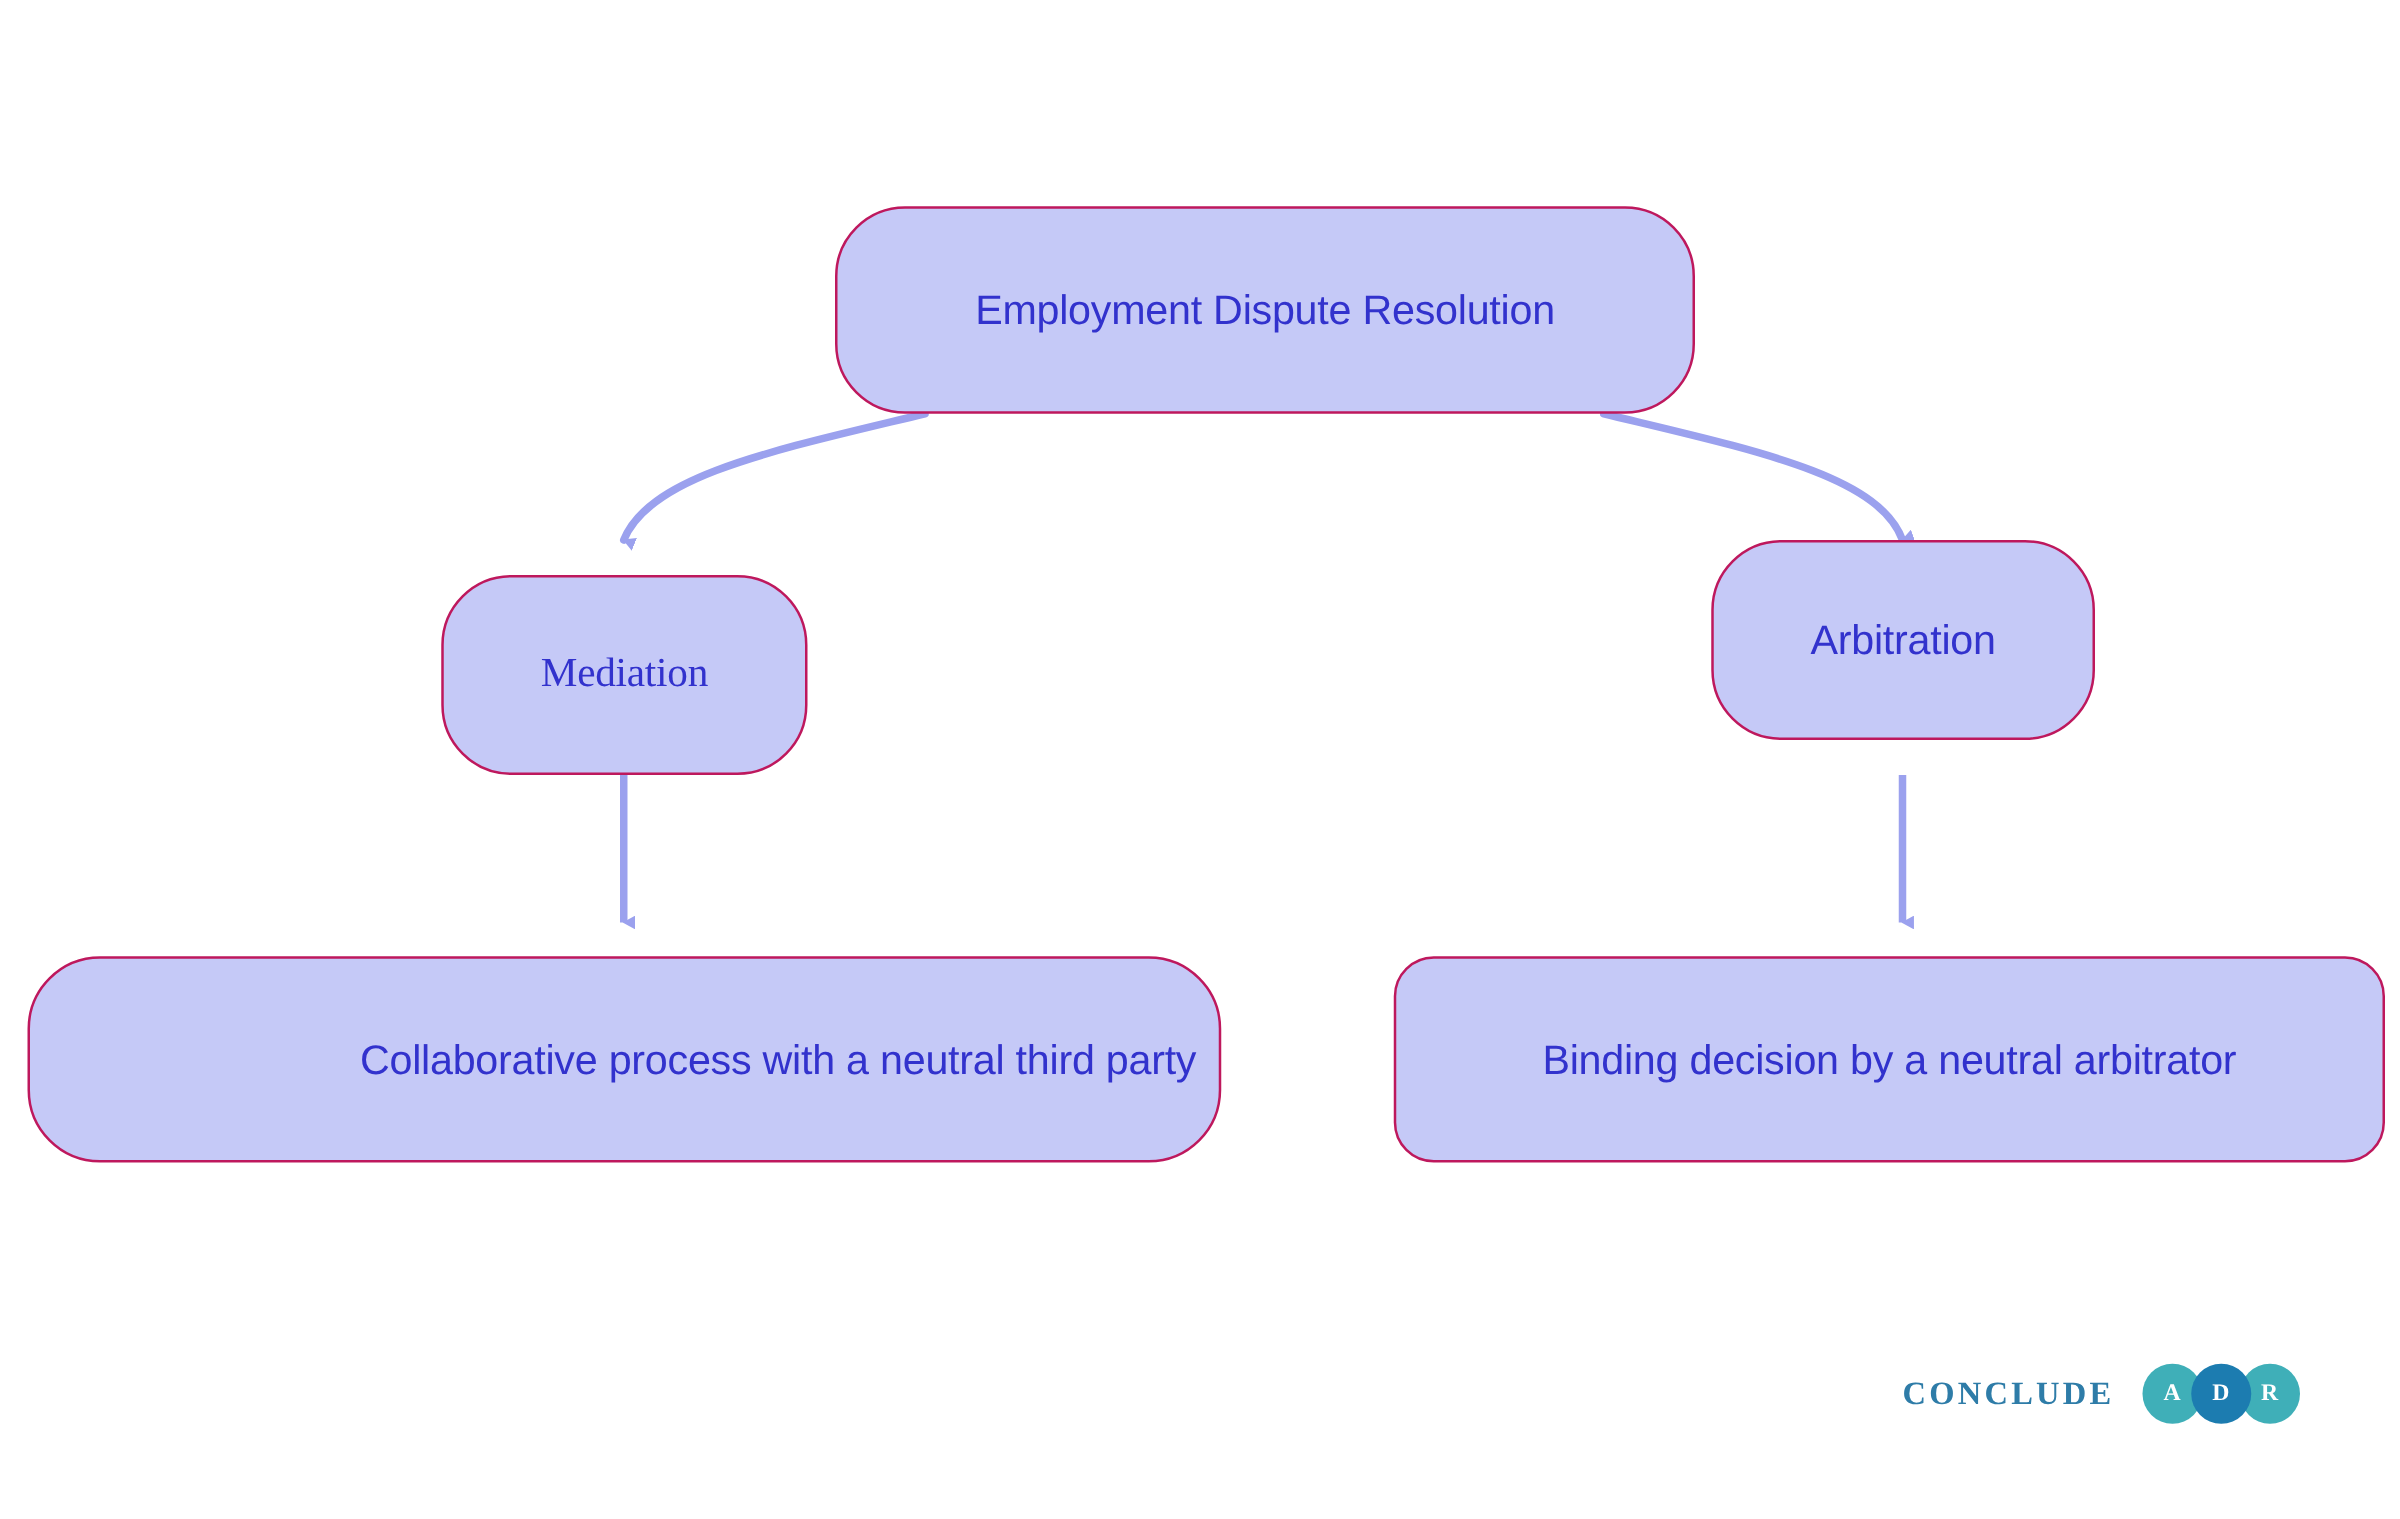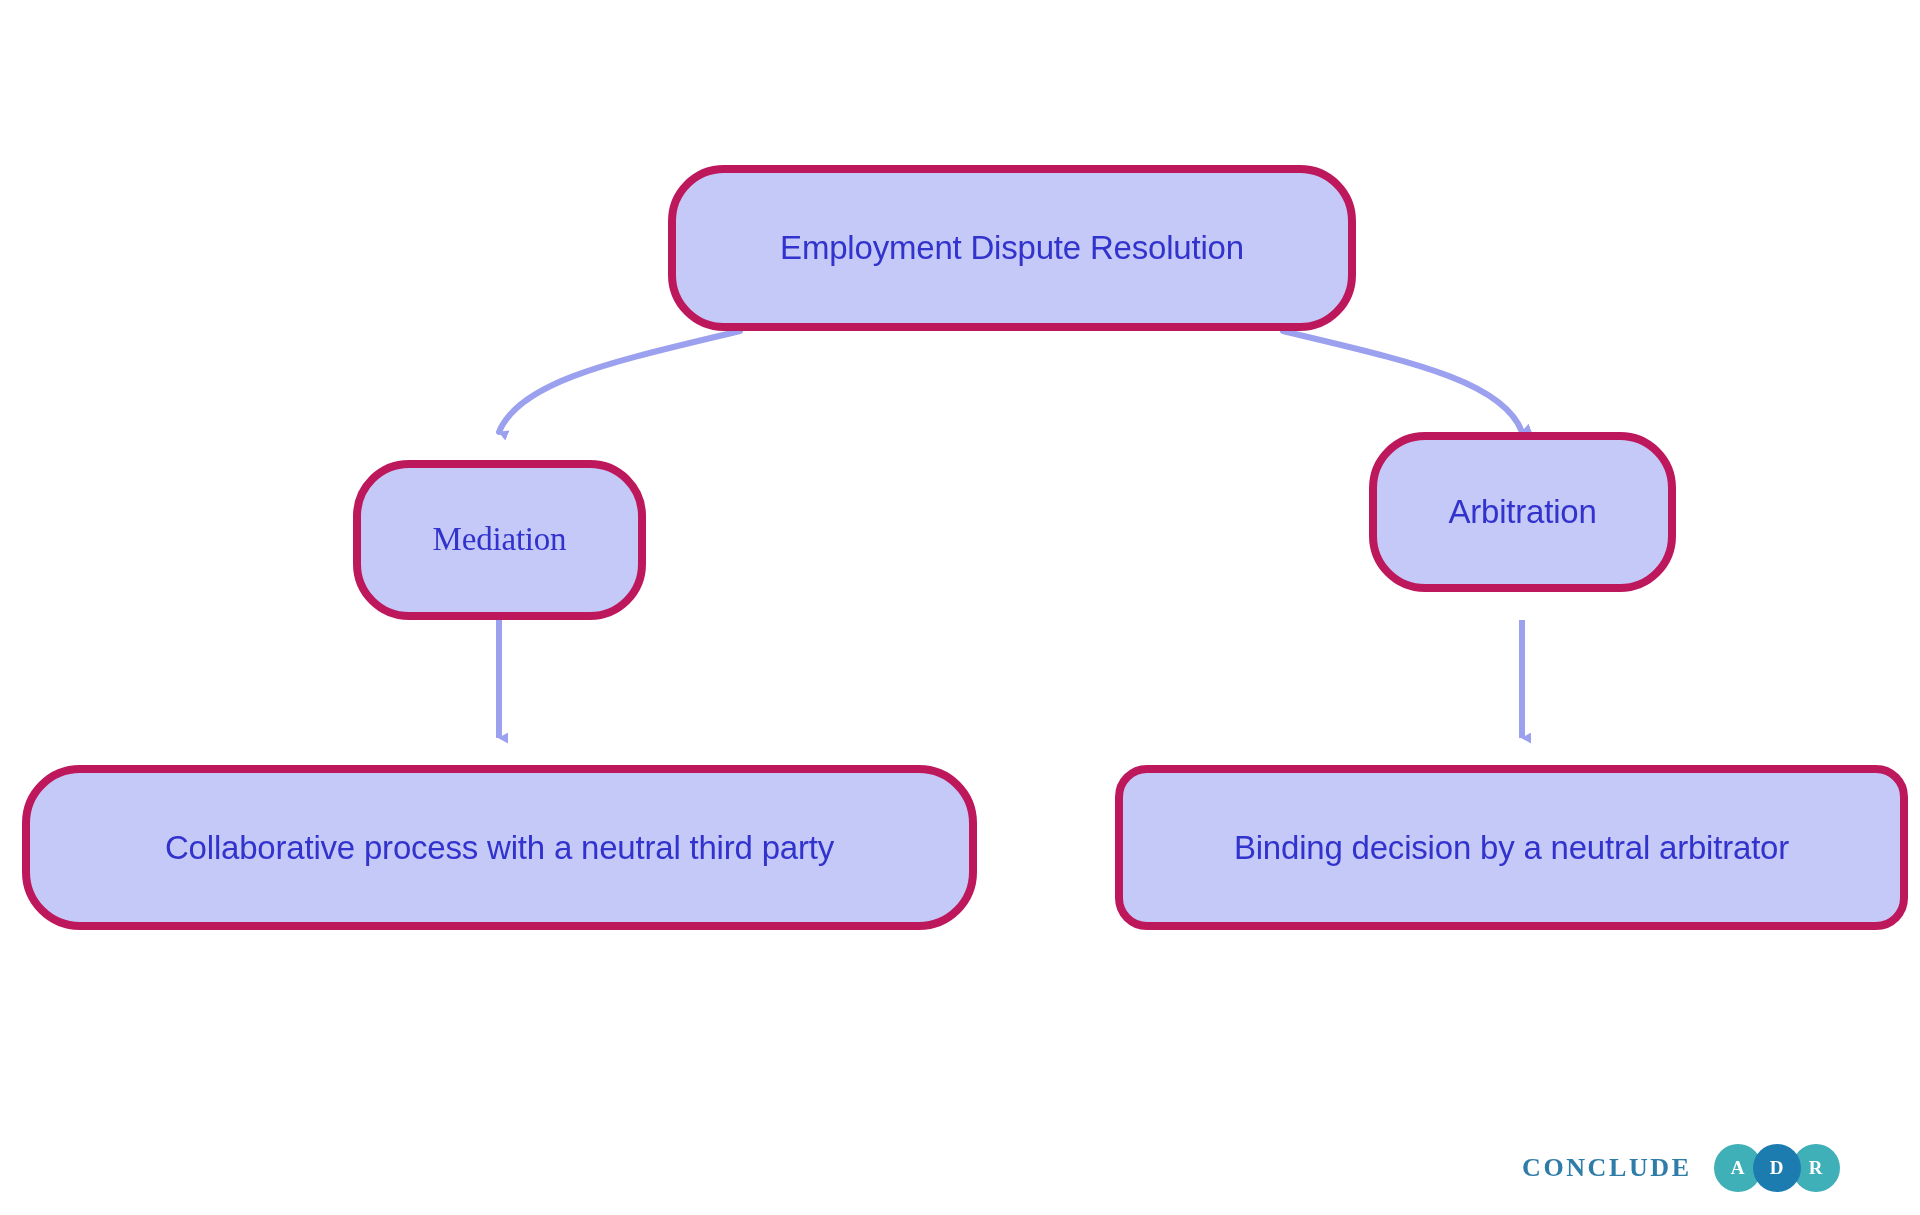--- a/index.html
+++ b/index.html
@@ -26,21 +26,21 @@
     height: 1215px;
     pointer-events: none;
   }
   .node {
     position: absolute;
     box-sizing: border-box;
     display: flex;
     align-items: center;
     justify-content: center;
     background: #c5c9f7;
-    border: 8px solid #be185d;
+    border: 2px solid #be185d;
     color: #3232cd;
     text-align: center;
     line-height: 1.15;
     font-family: "Liberation Sans", sans-serif;
     font-weight: 400;
     letter-spacing: -0.2px;
   }
   .node-label {
     display: block;
     padding: 0 18px;
@@ -65,33 +65,34 @@
     left: 1369px; top: 432px;
     width: 307px; height: 160px;
     border-radius: 56px;
     font-size: 33px;
   }
   #node-mediation-detail {
     left: 22px;   top: 765px;
     width: 955px; height: 165px;
     border-radius: 58px;
     font-size: 33px;
+    justify-content: flex-end;
   }
   #node-arbitration-detail {
     left: 1115px; top: 765px;
     width: 793px; height: 165px;
     border-radius: 32px;
     font-size: 33px;
   }
 
   
   #brand-logo {
     position: absolute;
     left: 1522px;
-    top: 1140px;
+    top: 1087px;
     display: flex;
     align-items: center;
     height: 56px;
   }
   #brand-wordmark {
     font-family: "Liberation Serif", serif;
     font-weight: 700;
     font-size: 26px;
     letter-spacing: 2.6px;
     color: #2e7ca8;

